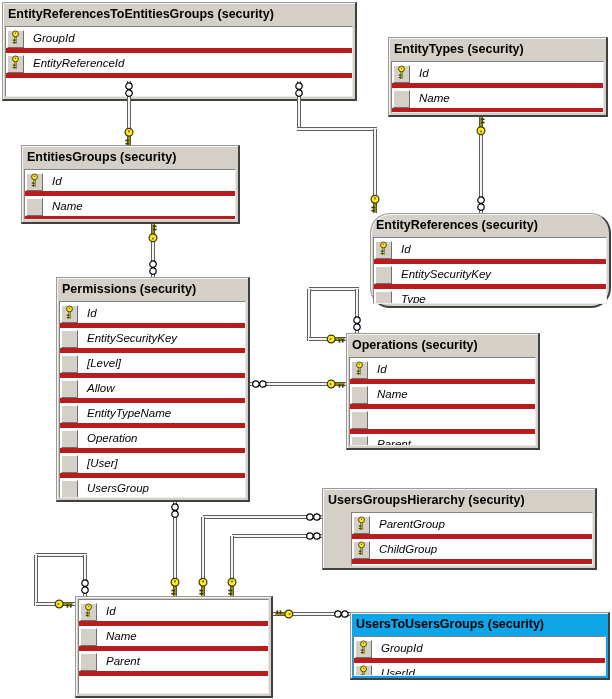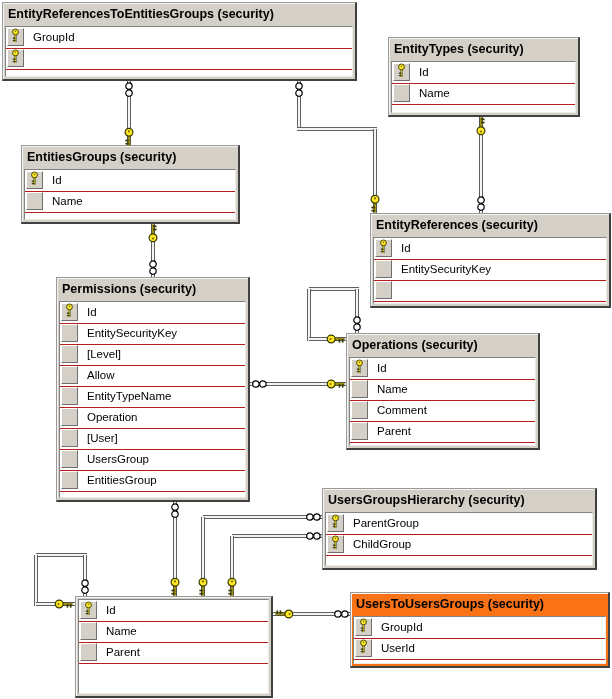--- a/index.html
+++ b/index.html
@@ -16,41 +16,41 @@
   }
   .tbl-header{
     flex:none;height:19px;font-size:12.5px;font-weight:bold;color:#000;
     padding:2px 0 0 3px;white-space:nowrap;overflow:hidden;cursor:default;
   }
   .tbl-body{
     flex:1;background:#ffffff;overflow:hidden;
     border:1px solid #828282;border-bottom-color:#eceae6;border-right-color:#eceae6;
     padding-top:1px;
   }
-  .row{height:20px;display:flex;align-items:flex-start;border-bottom:1px solid #b91c1c;}
+  .row{height:20px;display:flex;align-items:flex-end;border-bottom:5px solid #b91c1c;font-style:italic;}
   .row-icon{
     flex:none;width:17px;height:18px;margin-left:1px;background:#d4d0c8;
     border:1px solid;border-color:#ffffff #6f6f6f #6f6f6f #ffffff;
     display:flex;align-items:center;justify-content:center;box-sizing:border-box;
   }
   .row-label{
     flex:1;font-size:11.5px;color:#000;padding-left:9px;line-height:19px;
     white-space:nowrap;overflow:hidden;
   }
   .seg{position:absolute;}
   .seg.h{height:2px;background:#f4f4f4;border-top:1px solid #606060;border-bottom:1px solid #606060;}
   .seg.v{width:2px;background:#f4f4f4;border-left:1px solid #606060;border-right:1px solid #606060;}
   .sym{position:absolute;width:0;height:0;overflow:visible;}
   .sym svg{position:absolute;left:0;top:0;transform:translate(-50%,-50%);overflow:visible;}
 </style>
 </head>
 <body>
 
 <div id="canvas" style="background: rgb(255, 255, 255);">
-    <div class="tbl" style="left: 2px; top: 2px; width: 355px; height: 79px; background: rgb(212, 208, 200);">
+    <div class="tbl" style="left: 2px; top: 2px; width: 355px; height: 99px; background: rgb(212, 208, 200);">
       <div class="tbl-header">EntityReferencesToEntitiesGroups (security)</div>
       <div class="tbl-body" style="background: rgb(255, 255, 255);">
         <div class="row">
           <div class="row-icon">
             <span><svg width="9" height="15" viewBox="0 0 12 19">
                 <line x1="6" y1="8" x2="6" y2="18" stroke="#3a3a00" stroke-width="2.6"></line>
                 <line x1="6" y1="8" x2="6" y2="18" stroke="#ffe926" stroke-width="1"></line>
                 <line x1="6" y1="13" x2="2.4" y2="13" stroke="#3a3a00" stroke-width="1.7"></line>
                 <line x1="6" y1="16.2" x2="2.4" y2="16.2" stroke="#3a3a00" stroke-width="1.7"></line>
                 <circle cx="6" cy="4.7" r="3.9" fill="#ffe926" stroke="#3a3a00" stroke-width="1.2"></circle>
@@ -63,24 +63,25 @@
           <div class="row-icon">
             <span><svg width="9" height="15" viewBox="0 0 12 19">
                 <line x1="6" y1="8" x2="6" y2="18" stroke="#3a3a00" stroke-width="2.6"></line>
                 <line x1="6" y1="8" x2="6" y2="18" stroke="#ffe926" stroke-width="1"></line>
                 <line x1="6" y1="13" x2="2.4" y2="13" stroke="#3a3a00" stroke-width="1.7"></line>
                 <line x1="6" y1="16.2" x2="2.4" y2="16.2" stroke="#3a3a00" stroke-width="1.7"></line>
                 <circle cx="6" cy="4.7" r="3.9" fill="#ffe926" stroke="#3a3a00" stroke-width="1.2"></circle>
                 <circle cx="6" cy="3.9" r="1.1" fill="#7a7000"></circle>
               </svg></span>
           </div>
-        </div>
-      </div>
-    </div>
-    <div class="tbl" style="left: 388px; top: 37px; width: 192px; height: 80px; background: rgb(212, 208, 200);">
+          <div class="row-label">EntityReferenceId</div>
+        </div>
+      </div>
+    </div>
+    <div class="tbl" style="left: 388px; top: 37px; width: 220px; height: 80px; background: rgb(212, 208, 200);">
       <div class="tbl-header">EntityTypes (security)</div>
       <div class="tbl-body" style="background: rgb(255, 255, 255);">
         <div class="row">
           <div class="row-icon">
             <span><svg width="9" height="15" viewBox="0 0 12 19">
                 <line x1="6" y1="8" x2="6" y2="18" stroke="#3a3a00" stroke-width="2.6"></line>
                 <line x1="6" y1="8" x2="6" y2="18" stroke="#ffe926" stroke-width="1"></line>
                 <line x1="6" y1="13" x2="2.4" y2="13" stroke="#3a3a00" stroke-width="1.7"></line>
                 <line x1="6" y1="16.2" x2="2.4" y2="16.2" stroke="#3a3a00" stroke-width="1.7"></line>
                 <circle cx="6" cy="4.7" r="3.9" fill="#ffe926" stroke="#3a3a00" stroke-width="1.2"></circle>
@@ -110,21 +111,21 @@
               </svg></span>
           </div>
           <div class="row-label">Id</div>
         </div>
         <div class="row">
           <div class="row-icon"></div>
           <div class="row-label">Name</div>
         </div>
       </div>
     </div>
-    <div class="tbl" style="left: 370px; top: 213px; width: 241px; height: 95px; background: rgb(212, 208, 200);">
+    <div class="tbl" style="left: 370px; top: 213px; width: 241px; height: 95px; background: rgb(212, 208, 200); border-radius: 20px;">
       <div class="tbl-header">EntityReferences (security)</div>
       <div class="tbl-body" style="background: rgb(255, 255, 255);">
         <div class="row">
           <div class="row-icon">
             <span><svg width="9" height="15" viewBox="0 0 12 19">
                 <line x1="6" y1="8" x2="6" y2="18" stroke="#3a3a00" stroke-width="2.6"></line>
                 <line x1="6" y1="8" x2="6" y2="18" stroke="#ffe926" stroke-width="1"></line>
                 <line x1="6" y1="13" x2="2.4" y2="13" stroke="#3a3a00" stroke-width="1.7"></line>
                 <line x1="6" y1="16.2" x2="2.4" y2="16.2" stroke="#3a3a00" stroke-width="1.7"></line>
                 <circle cx="6" cy="4.7" r="3.9" fill="#ffe926" stroke="#3a3a00" stroke-width="1.2"></circle>
@@ -132,20 +133,21 @@
               </svg></span>
           </div>
           <div class="row-label">Id</div>
         </div>
         <div class="row">
           <div class="row-icon"></div>
           <div class="row-label">EntitySecurityKey</div>
         </div>
         <div class="row">
           <div class="row-icon"></div>
+          <div class="row-label">Type</div>
         </div>
       </div>
     </div>
     <div class="tbl" style="left: 56px; top: 277px; width: 194px; height: 225px; background: rgb(212, 208, 200);">
       <div class="tbl-header">Permissions (security)</div>
       <div class="tbl-body" style="background: rgb(255, 255, 255);">
         <div class="row">
           <div class="row-icon">
             <span><svg width="9" height="15" viewBox="0 0 12 19">
                 <line x1="6" y1="8" x2="6" y2="18" stroke="#3a3a00" stroke-width="2.6"></line>
@@ -207,31 +209,30 @@
               </svg></span>
           </div>
           <div class="row-label">Id</div>
         </div>
         <div class="row">
           <div class="row-icon"></div>
           <div class="row-label">Name</div>
         </div>
         <div class="row">
           <div class="row-icon"></div>
-          <div class="row-label">Comment</div>
         </div>
         <div class="row">
           <div class="row-icon"></div>
           <div class="row-label">Parent</div>
         </div>
       </div>
     </div>
     <div class="tbl" style="left: 322px; top: 488px; width: 275px; height: 82px; background: rgb(212, 208, 200);">
       <div class="tbl-header">UsersGroupsHierarchy (security)</div>
-      <div class="tbl-body" style="background: rgb(255, 255, 255);">
+      <div class="tbl-body" style="background: rgb(255, 255, 255); margin-left: 26px;">
         <div class="row">
           <div class="row-icon">
             <span><svg width="9" height="15" viewBox="0 0 12 19">
                 <line x1="6" y1="8" x2="6" y2="18" stroke="#3a3a00" stroke-width="2.6"></line>
                 <line x1="6" y1="8" x2="6" y2="18" stroke="#ffe926" stroke-width="1"></line>
                 <line x1="6" y1="13" x2="2.4" y2="13" stroke="#3a3a00" stroke-width="1.7"></line>
                 <line x1="6" y1="16.2" x2="2.4" y2="16.2" stroke="#3a3a00" stroke-width="1.7"></line>
                 <circle cx="6" cy="4.7" r="3.9" fill="#ffe926" stroke="#3a3a00" stroke-width="1.2"></circle>
                 <circle cx="6" cy="3.9" r="1.1" fill="#7a7000"></circle>
               </svg></span>
@@ -271,21 +272,21 @@
         <div class="row">
           <div class="row-icon"></div>
           <div class="row-label">Name</div>
         </div>
         <div class="row">
           <div class="row-icon"></div>
           <div class="row-label">Parent</div>
         </div>
       </div>
     </div>
-    <div class="tbl" style="left: 350px; top: 592px; width: 260px; height: 76px; background: #f97316;">
+    <div class="tbl" style="left: 350px; top: 612px; width: 260px; height: 68px; background: #0ea5e9;">
       <div class="tbl-header">UsersToUsersGroups (security)</div>
       <div class="tbl-body" style="background: rgb(255, 255, 255);">
         <div class="row">
           <div class="row-icon">
             <span><svg width="9" height="15" viewBox="0 0 12 19">
                 <line x1="6" y1="8" x2="6" y2="18" stroke="#3a3a00" stroke-width="2.6"></line>
                 <line x1="6" y1="8" x2="6" y2="18" stroke="#ffe926" stroke-width="1"></line>
                 <line x1="6" y1="13" x2="2.4" y2="13" stroke="#3a3a00" stroke-width="1.7"></line>
                 <line x1="6" y1="16.2" x2="2.4" y2="16.2" stroke="#3a3a00" stroke-width="1.7"></line>
                 <circle cx="6" cy="4.7" r="3.9" fill="#ffe926" stroke="#3a3a00" stroke-width="1.2"></circle>

